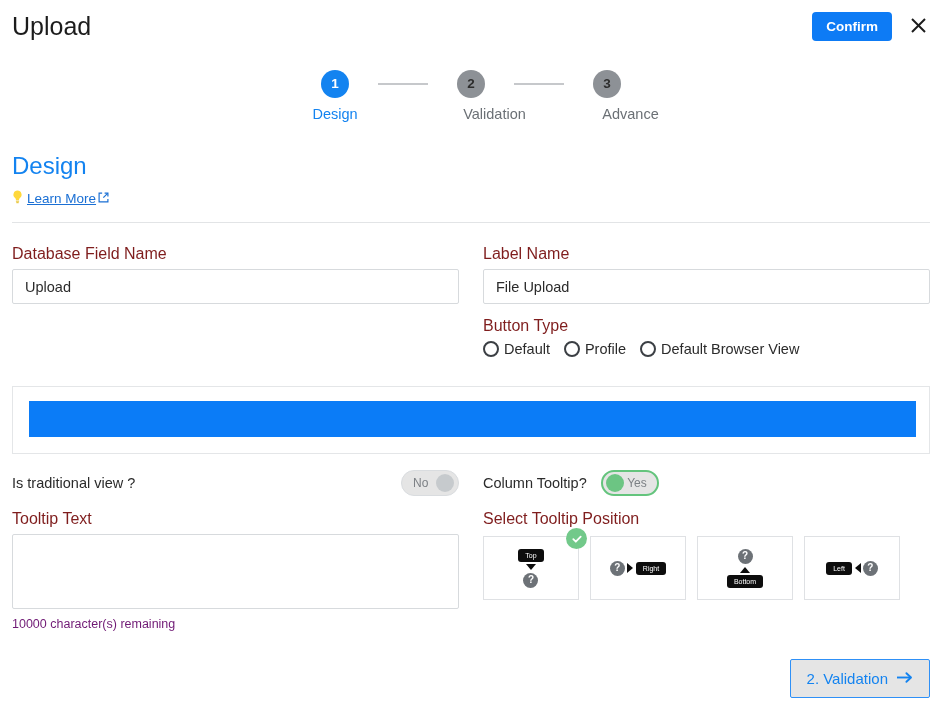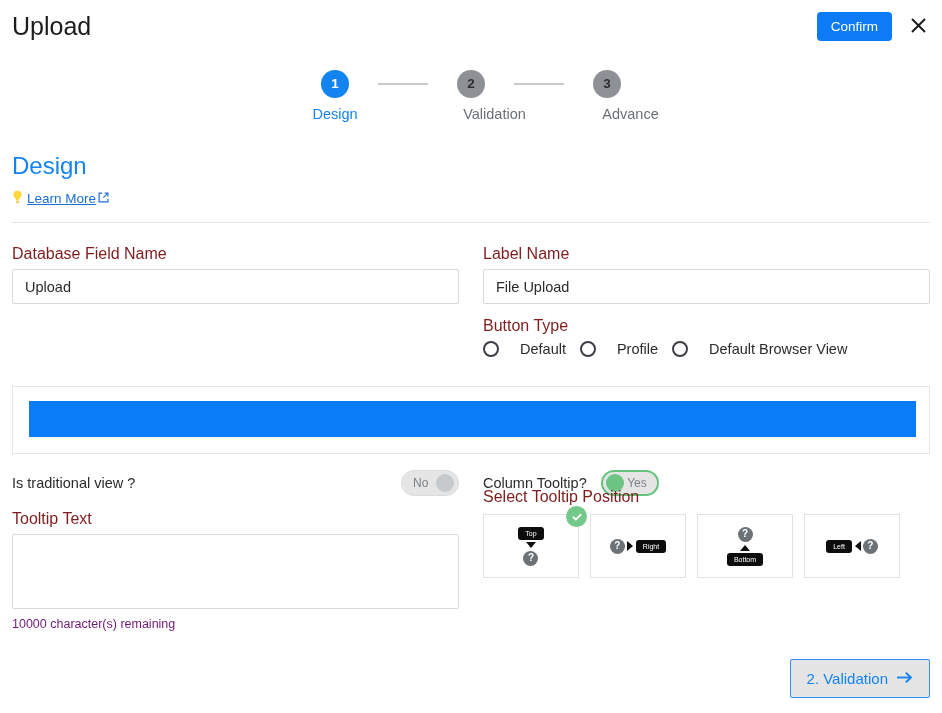--- a/index.html
+++ b/index.html
@@ -18,21 +18,21 @@
     position: absolute; top: 0; left: 0; right: 0; height: 56px;
   }
   .page-title {
     position: absolute; left: 12px; top: 12px;
     font-size: 25px; font-weight: 400; color: #1c1c1c; letter-spacing: 0;
   }
   .confirm-btn {
     position: absolute; right: 50px; top: 12px;
     background: #0d7bf5; color: #fff; border: none; border-radius: 4px;
     font-size: 13.5px; font-family: "Liberation Sans", sans-serif;
-    padding: 7px 14px; cursor: pointer; font-weight: 400;
+    padding: 7px 14px; cursor: pointer; font-weight: 700;
   }
   .close-btn {
     position: absolute; right: 12px; top: 13px;
     width: 24px; height: 24px; cursor: pointer;
     display: flex; align-items: center; justify-content: center;
     background: none; border: none; padding: 0;
   }
   .close-btn svg { display:block; }
 
   
@@ -94,21 +94,21 @@
   .select-tools {
     position: absolute; right: 10px; top: 0; height: 35px;
     display: flex; align-items: center; gap: 9px; color: #b4b8bc;
   }
   .select-clear { font-size: 15px; cursor: pointer; line-height: 1; }
   .select-sep { width: 1px; height: 17px; background: #dcdfe2; }
   .select-caret { cursor: pointer; display:flex; align-items:center; }
 
   
   .radio-group { display: flex; align-items: center; gap: 14px; margin-top: 4px; }
-  .radio-item { display: flex; align-items: center; gap: 21px; cursor: pointer; }
+  .radio-item { display: flex; align-items: center; gap: 5px; cursor: pointer; }
   .radio-circle {
     width: 16px; height: 16px; border-radius: 50%;
     border: 2px solid #3b3f44; background: #fff; flex: none;
   }
   .radio-text { font-size: 14.5px; color: #2b2b2b; }
 
   
   .preview-card {
     position: absolute; left: 12px; top: 386px; width: 918px; height: 68px;
     border: 1px solid #e4e6e8; background: #fff;
@@ -147,21 +147,21 @@
     width: 100%; height: 75px; border: 1px solid #d7dadd; border-radius: 2px;
     background: #fff; resize: none; padding: 8px 10px; font-size: 14px;
     font-family: "Liberation Sans", sans-serif; color: #2b2b2b; outline: none;
     display: block;
   }
   .char-remaining {
     margin-top: 8px; font-size: 12.5px; color: #701a75;
   }
 
   
-  .tooltip-pos-block { position: absolute; left: 483px; top: 488px; width: 447px; }
+  .tooltip-pos-block { position: absolute; left: 483px; top: 510px; width: 447px; }
   .tooltip-cards { display: flex; gap: 11px; margin-top: 8px; }
   .tip-card {
     position: relative; width: 96px; height: 64px;
     border: 1px solid #dfe1e4; background: #fff; cursor: pointer;
     display: flex; align-items: center; justify-content: center;
   }
   .tip-check {
     position: absolute; top: -9px; right: -9px;
     width: 21px; height: 21px; border-radius: 50%; background: #72c98a;
     display: flex; align-items: center; justify-content: center;

